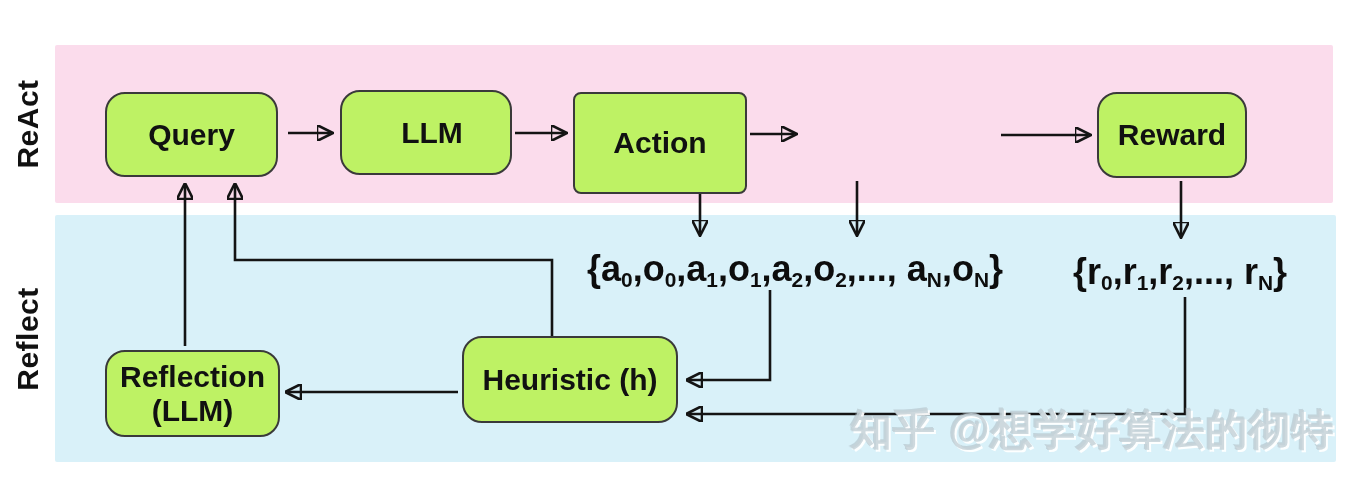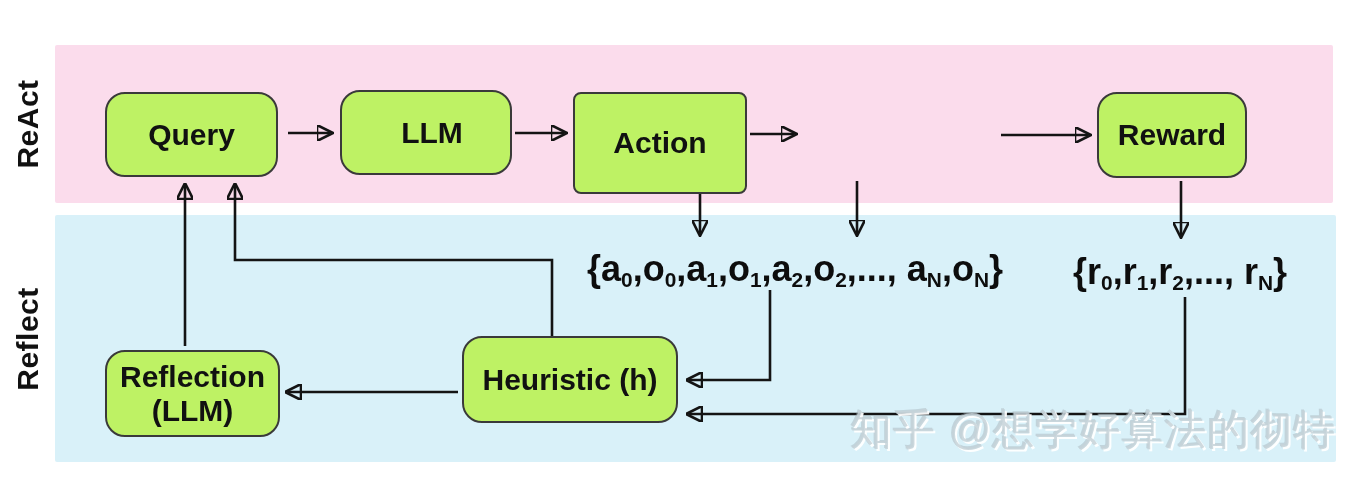--- a/index.html
+++ b/index.html
@@ -94,21 +94,21 @@
     vertical-align: -0.28em;
   }
   .seq.trajectory { left: 575px; top: 240px; width: 440px; }
   .seq.rewards    { left: 1055px; top: 243px; width: 250px; text-align: center; }
 
   .watermark {
     position: absolute;
     left: 850px; top: 402px; width: 475px;
     text-align: right;
     font-size: 42px;
-    font-weight: 400;
+    font-weight: 700;
     color: rgba(198, 210, 216, 0.85);
     text-shadow: 2px 2px 0 rgba(255,255,255,0.95), -1px -1px 0 rgba(165,178,184,0.45);
     white-space: nowrap;
     letter-spacing: 1px;
   }
 </style>
 </head>
 <body>
 
 <div class="canvas">

